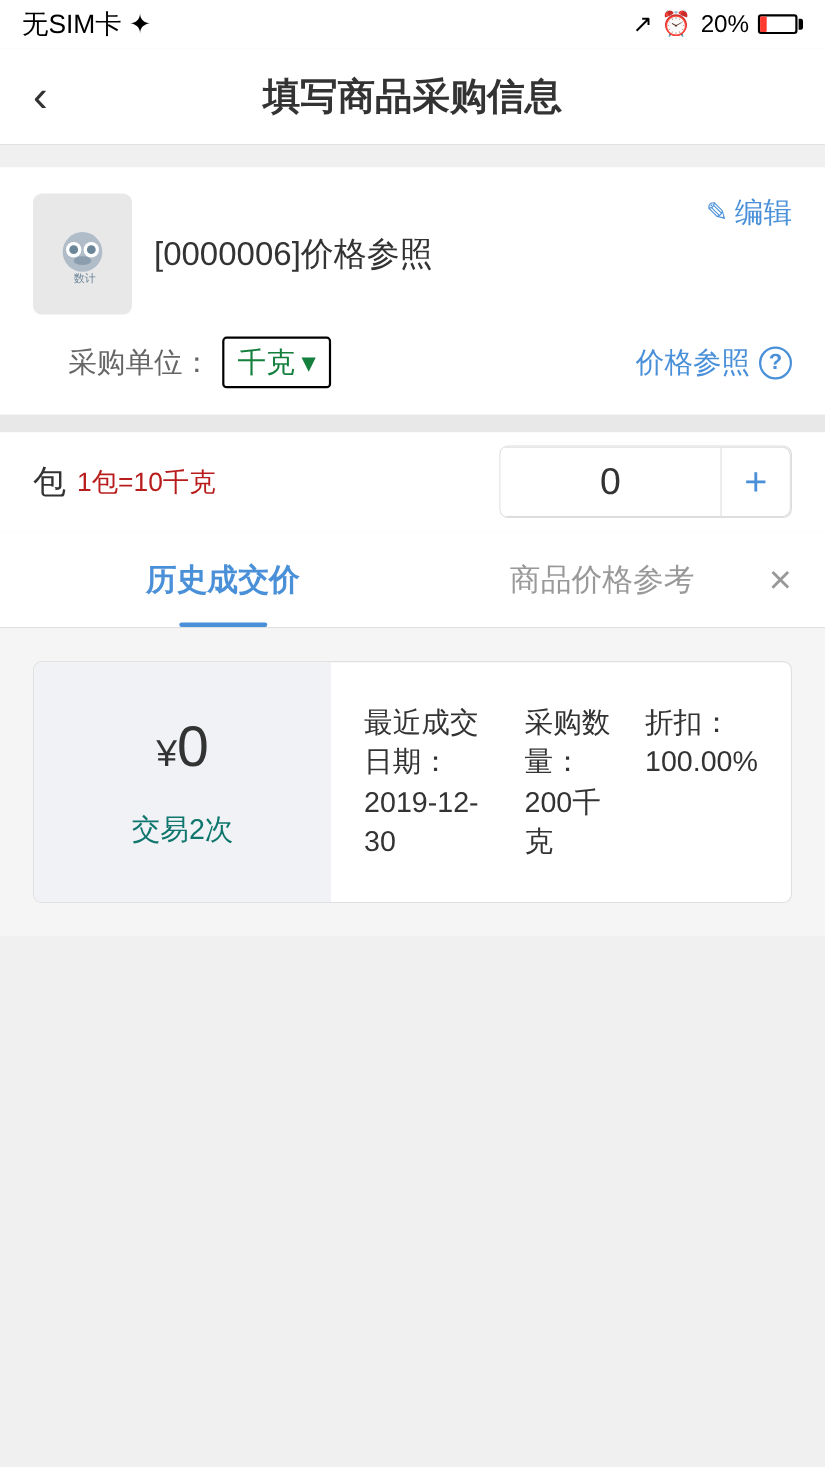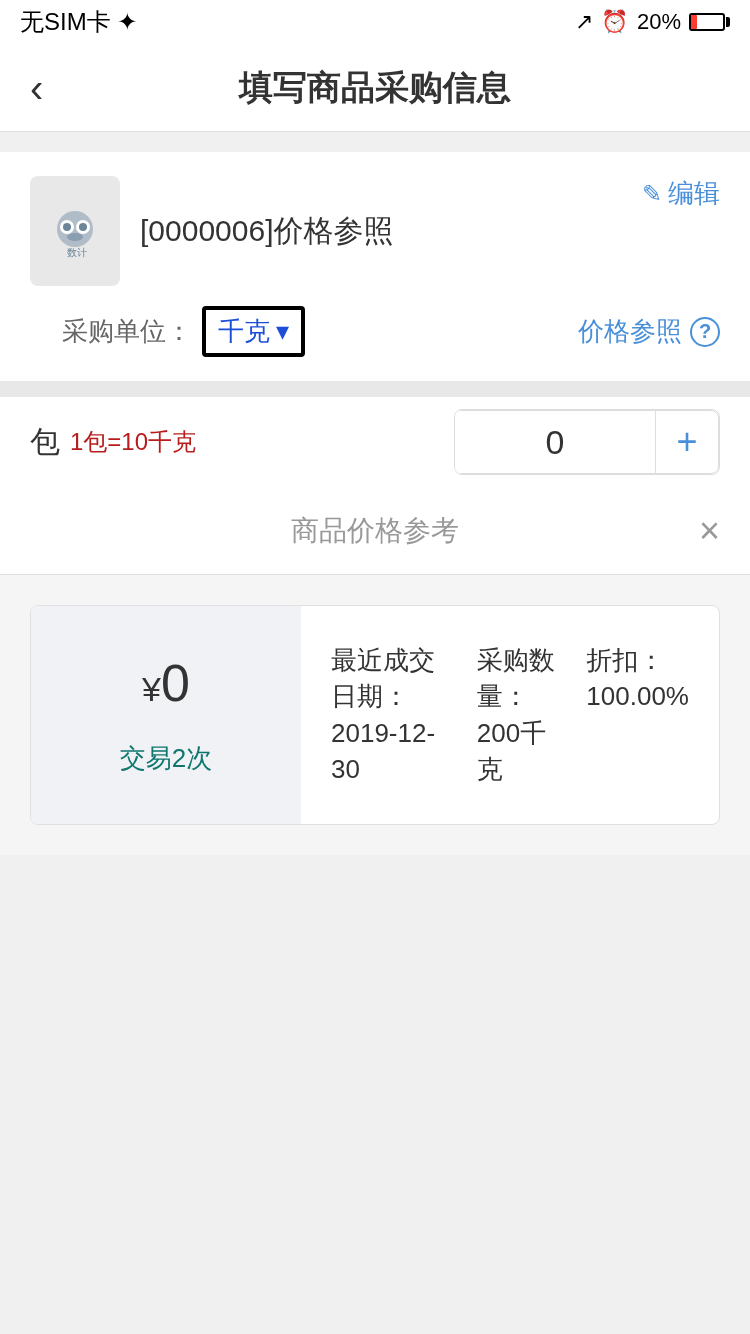--- a/index.html
+++ b/index.html
@@ -149,25 +149,25 @@
       margin-top: 10px;
     }
     .unit-label {
       font-size: 26px;
       color: #666;
       margin-left: 32px;
     }
     .unit-select {
       display: inline-flex;
       align-items: center;
-      border: 4px solid #000000;
+      border: 2px solid #000000;
       border-radius: 4px;
       padding: 4px 12px;
       font-size: 26px;
-      color: #1d4ed8;
+      color: #15803d;
       background: #fff;
       gap: 6px;
       cursor: pointer;
       margin-left: 10px;
     }
     .price-ref {
       display: flex;
       align-items: center;
       color: #4a90d9;
       font-size: 26px;
@@ -429,20 +429,24 @@
     <span class="qty-unit-sub">1包=10千克</span>
   </div>
   <div class="qty-input-wrapper">
     <input class="qty-input" type="text" value="0" readonly="" style="">
     <div class="qty-btn qty-btn-plus">+</div>
   </div>
 </div>
 
 <div class="tabs-panel">
   <div class="tabs-header">
+    <div class="tab-item">
+      <span class="tab-label active">历史成交价</span>
+      <div class="tab-underline"></div>
+    </div>
     <div class="tab-item">
       <span class="tab-label">商品价格参考</span>
     </div>
     <span class="tab-close">×</span>
   </div>
 
   <div class="history-content">
     <div class="history-card">
       <div class="history-left">
         <div class="history-price">

